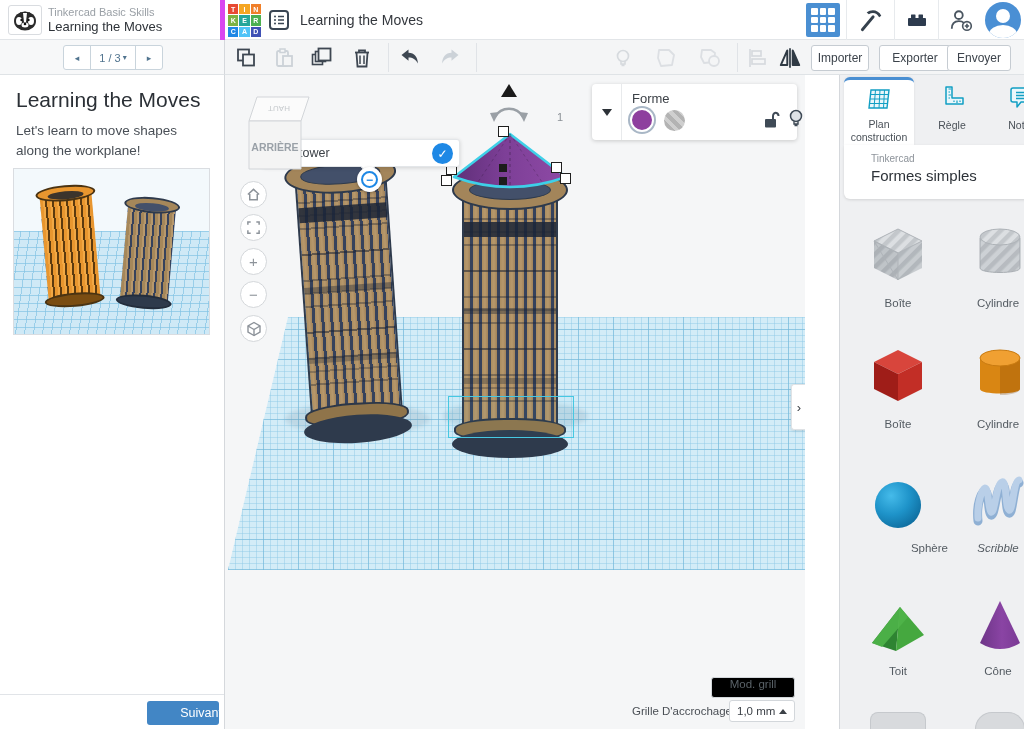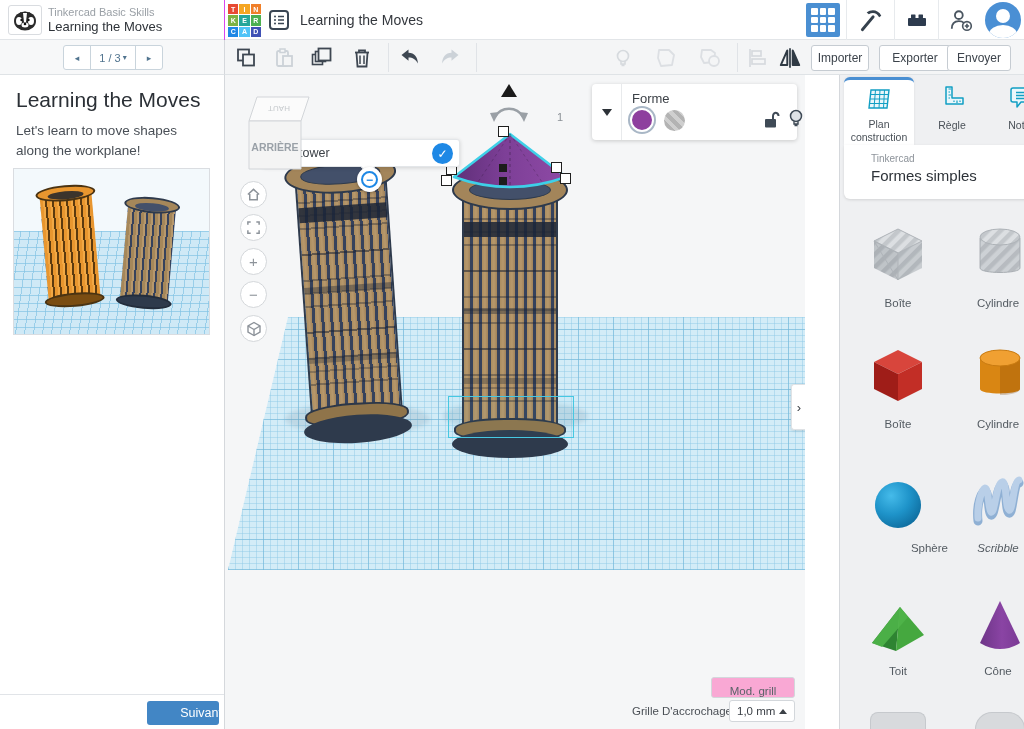--- a/index.html
+++ b/index.html
@@ -2,21 +2,21 @@
 <html><head>
 <meta charset="utf-8">
 <style>
   * { margin:0; padding:0; box-sizing:border-box; }
   html,body { font-family:"Liberation Sans", sans-serif; background:#e9eaec; }
   .stage { position:relative; width:1024px; height:729px; background:#ffffff; overflow:hidden; }
   .abs { position:absolute; }
 
   
   .hdr { left:0; top:0; width:1024px; height:40px; background:#fff; border-bottom:1px solid #e2e5e8; }
-  .lesson-head { left:0; top:0; width:225px; height:40px; border-right:1px solid #d946ef; }
+  .lesson-head { left:0; top:0; width:225px; height:40px; border-right:5px solid #d946ef; }
   .logo-card { left:8px; top:5px; width:34px; height:30px; border:1px solid #d9dce0; border-radius:3px; background:#fff; display:flex; align-items:center; justify-content:center; }
   .lh-sub { left:48px; top:6px; font-size:11px; color:#9aa0a6; white-space:nowrap; }
   .lh-title { left:48px; top:19px; font-size:13px; color:#2d3238; white-space:nowrap; }
   .tcad-logo { left:228px; top:4px; width:33px; height:33px; display:grid; grid-template-columns:repeat(3,1fr); grid-template-rows:repeat(3,1fr); gap:1px; }
   .tcad-logo span { display:flex; align-items:center; justify-content:center; color:#fff; font-size:7px; font-weight:bold; }
   .t0{background:#e74a33}.t1{background:#f5a623}.t2{background:#f07f29}
   .t3{background:#7cb342}.t4{background:#26a69a}.t5{background:#4caf50}
   .t6{background:#1e88e5}.t7{background:#4fc3f7}.t8{background:#3f51b5}
   .doc-title { left:300px; top:12px; font-size:14px; color:#33373d; }
   .head-right { right:0; top:0; height:40px; display:flex; align-items:center; }
@@ -100,21 +100,21 @@
   .forme-left { width:30px; border-right:1px solid #e8eaec; display:flex; align-items:center; justify-content:center; }
   .caret-down { width:0; height:0; border-left:5.5px solid transparent; border-right:5.5px solid transparent; border-top:7px solid #2d3238; }
   .forme-main { position:relative; flex:1; }
   .forme-title { position:absolute; left:10px; top:7px; font-size:13px; color:#3c4147; }
   .swatch-purple { position:absolute; left:8px; top:24px; width:24px; height:24px; border-radius:50%; background:#8e3f9e; border:2px solid #fff; box-shadow:0 0 0 2px #a9b7c6; }
   .swatch-stripe { position:absolute; left:42px; top:26px; width:21px; height:21px; border-radius:50%;
       background:repeating-linear-gradient(45deg,#cfcfcf 0 4px,#b3b3b3 4px 8px); }
 
   .collapse-tab { left:566px; top:309px; width:15px; height:46px; background:#fff; border:1px solid #dfe2e5; border-right:none; border-radius:3px 0 0 3px; display:flex; align-items:center; justify-content:center; font-size:13px; color:#3c4147; box-shadow:0 1px 3px rgba(0,0,0,.12); }
 
-  .modgrill { left:486px; top:602px; width:84px; height:21px; background:#f9a8d4; border:1px solid #d3d7db; border-radius:3px; font-size:11.5px; color:#5a6268; display:flex; align-items:flex-end; justify-content:center; }
+  .modgrill { left:486px; top:602px; width:84px; height:21px; background:#000000; border:1px solid #d3d7db; border-radius:3px; font-size:11.5px; color:#5a6268; display:flex; align-items:flex-start; justify-content:center; }
   .snap-label { left:407px; top:630px; font-size:11.5px; color:#4a4f55; }
   .snap-dd { left:504px; top:625px; width:66px; height:22px; background:#fff; border:1px solid #d3d7db; border-radius:3px; font-size:11.5px; color:#3c4147; display:flex; align-items:center; padding:0 7px; justify-content:space-between; }
   .caret-up { width:0; height:0; border-left:4px solid transparent; border-right:4px solid transparent; border-bottom:5px solid #3c4147; }
 
   
   .rpanel { left:839px; top:75px; width:219px; height:654px; background:#eff0f2; border-left:1px solid #d5d8dc; }
   .rtab { top:2px; height:68px; }
   .rtab .lbl { position:absolute; width:100%; text-align:center; font-size:10.5px; color:#4a5158; }
   .rtab-active { background:#fff; border-radius:6px 6px 0 0; border-top:3px solid #4a8fd2; box-shadow:0 0 3px rgba(0,0,0,.08); }
   .lib-card { left:4px; top:70px; width:211px; height:54px; background:#fff; border-radius:0 6px 6px 6px; box-shadow:0 1px 3px rgba(0,0,0,.12); }

